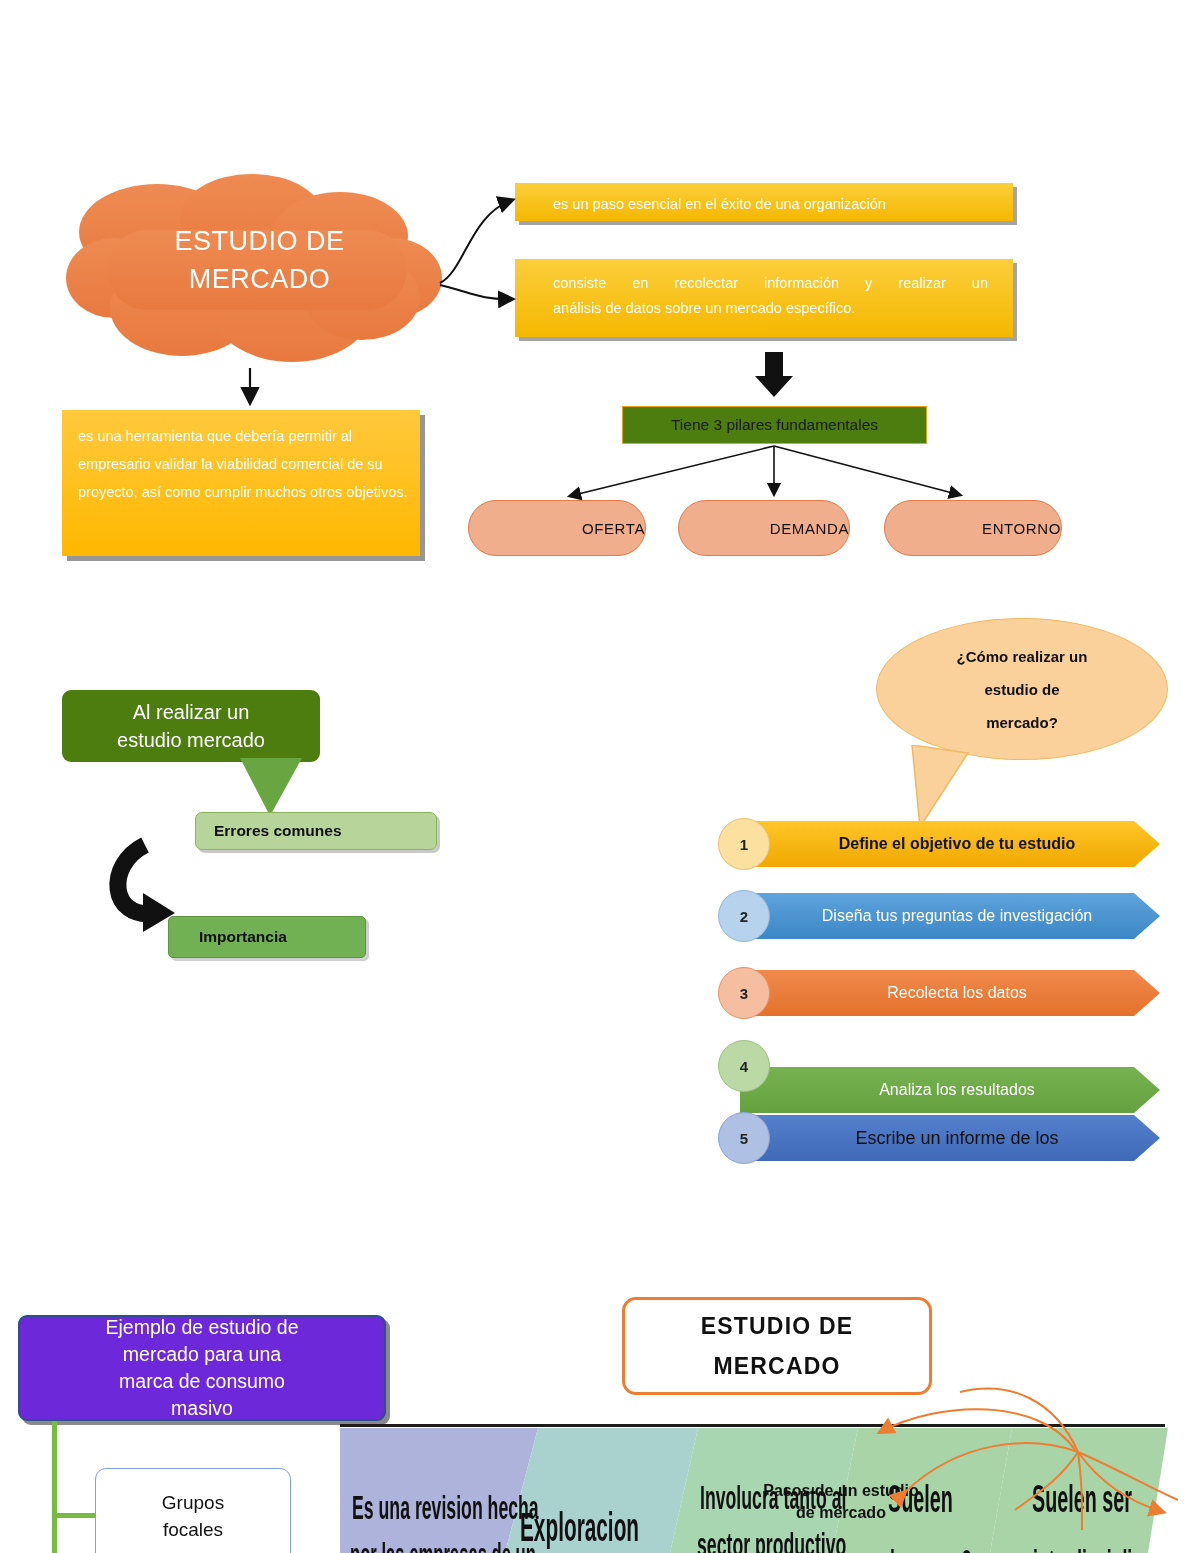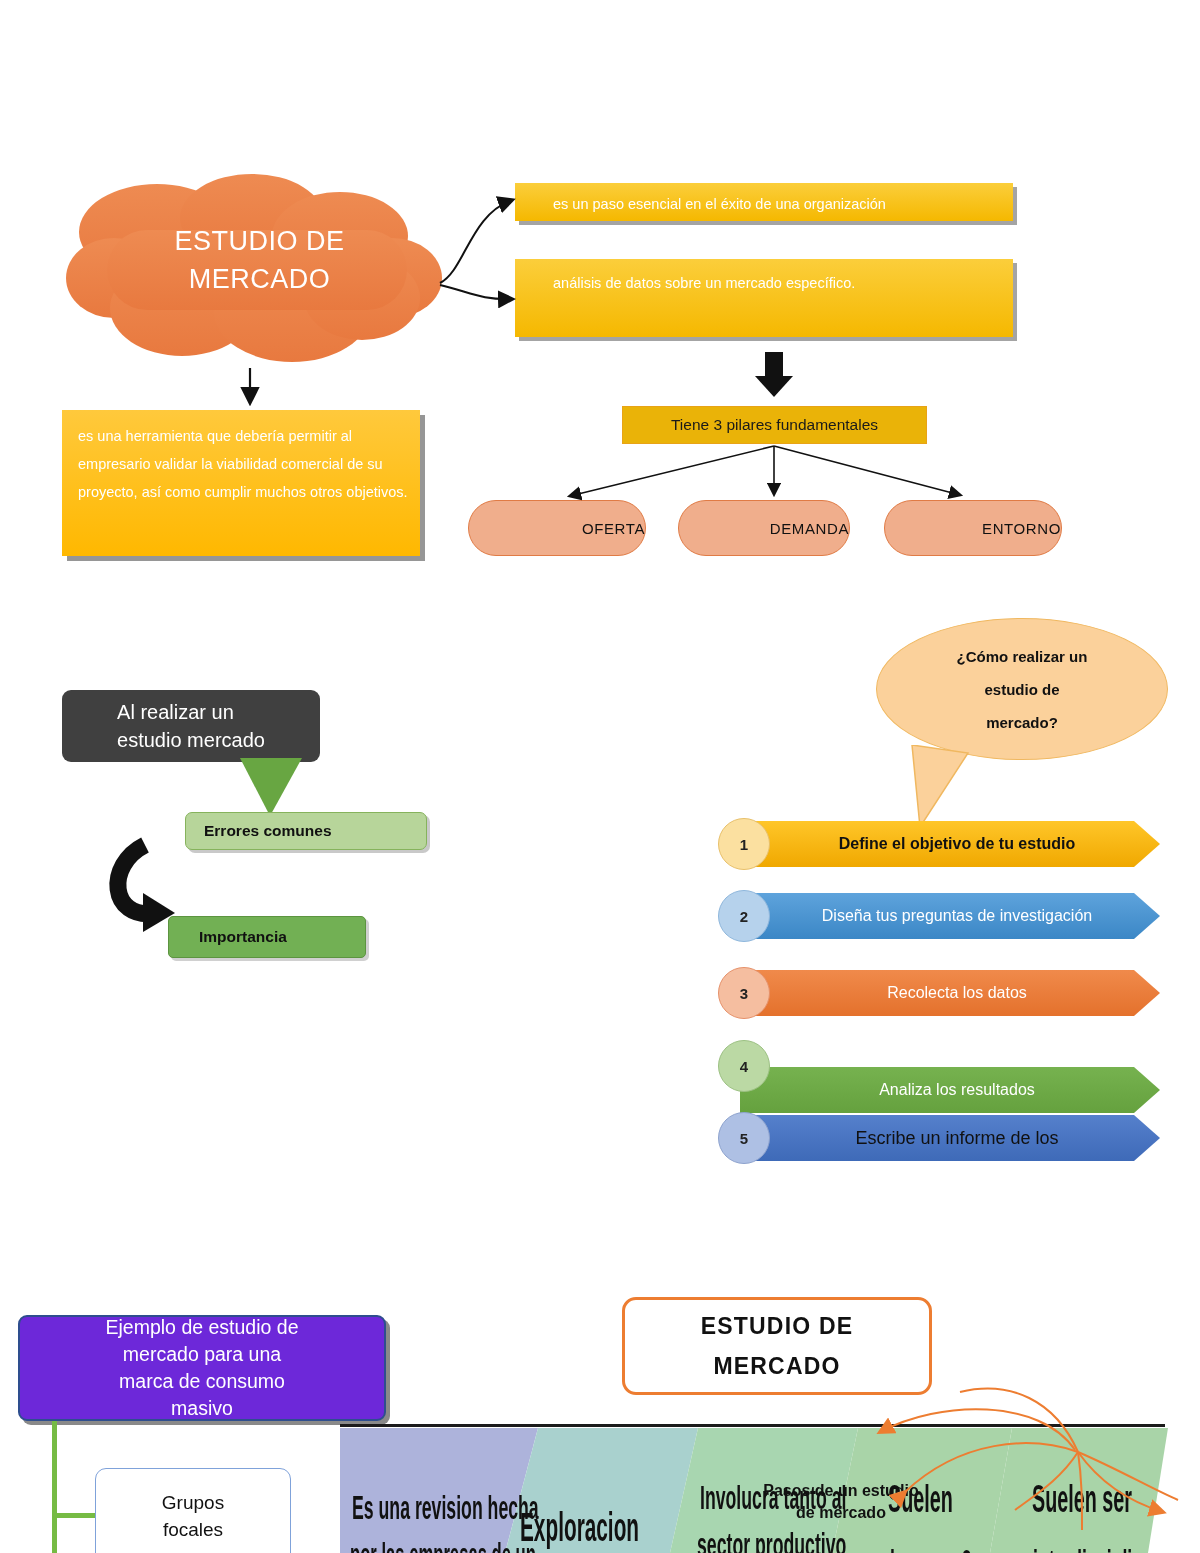--- a/index.html
+++ b/index.html
@@ -39,46 +39,46 @@
     left: 62px; top: 410px; width: 358px; height: 146px;
     background: linear-gradient(180deg,#FFC93C 0%, #FFB800 100%);
     color:#ffffff; font-size: 14.5px; line-height: 28px;
     box-shadow: 5px 5px 0 rgba(80,80,80,.6);
     padding: 12px 12px 12px 16px;
   }
 
   
   .pilares {
     left: 622px; top: 406px; width: 305px; height: 38px;
-    background: #eab308; border: 1.5px solid #E8A317;
+    background: #4d7c0f; border: 1.5px solid #E8A317;
     color: #1a1a1a; font-size: 15.5px;
     display: flex; align-items: center; justify-content: center;
   }
 
   
   .pill {
     height: 56px; border-radius: 28px;
     background: #F0AE8C; border: 1.5px solid #E07B45;
     color: #111; font-size: 15px; letter-spacing: .6px;
     display: flex; align-items: center; justify-content: flex-end;
   }
   .pill-1 { left: 468px; top: 500px; width: 178px; }
   .pill-2 { left: 678px; top: 500px; width: 172px; }
   .pill-3 { left: 884px; top: 500px; width: 178px; }
 
   
   .green-bubble {
     left: 62px; top: 690px; width: 258px; height: 72px;
-    background: #404040; border-radius: 9px;
+    background: #4d7c0f; border-radius: 9px;
     color: #fff; font-size: 20px; line-height: 28px;
     display: flex; align-items: center; justify-content: center;
-    white-space: pre-line;
+    text-align: center; white-space: pre-line;
   }
   .green-light {
-    left: 185px; top: 812px; width: 242px; height: 38px;
+    left: 195px; top: 812px; width: 242px; height: 38px;
     background: #B7D59A; border: 1.5px solid #86B35C; border-radius: 7px;
     box-shadow: 3px 3px 0 rgba(100,100,100,.35);
     color: #111; font-size: 15.5px; font-weight: bold;
     display: flex; align-items: center; padding-left: 18px;
   }
   .green-solid {
     left: 168px; top: 916px; width: 198px; height: 42px;
     background: #72B054; border: 1.5px solid #5C9440; border-radius: 5px;
     box-shadow: 3px 3px 0 rgba(100,100,100,.3);
     color: #111; font-size: 15.5px; font-weight: bold;
@@ -196,20 +196,21 @@
     </svg>
     <div class="cloud-label">ESTUDIO DE
 MERCADO</div>
   </div>
 
   <div class="abs ybox ybox-a">
     <span>es un paso esencial en el éxito de una organización</span>
   </div>
 
   <div class="abs ybox ybox-b justify">
+    <span style="text-align:justify;text-align-last:justify;">consiste en recolectar información y realizar un</span>
     <span>análisis de datos sobre un mercado específico.</span>
   </div>
 
   <div class="abs ybox-left">
     <span>es una herramienta que debería permitir al empresario validar la viabilidad comercial de su proyecto, así como cumplir muchos otros objetivos.</span>
   </div>
 
   <div class="abs pilares">
     <span>Tiene 3 pilares fundamentales</span>
   </div>

